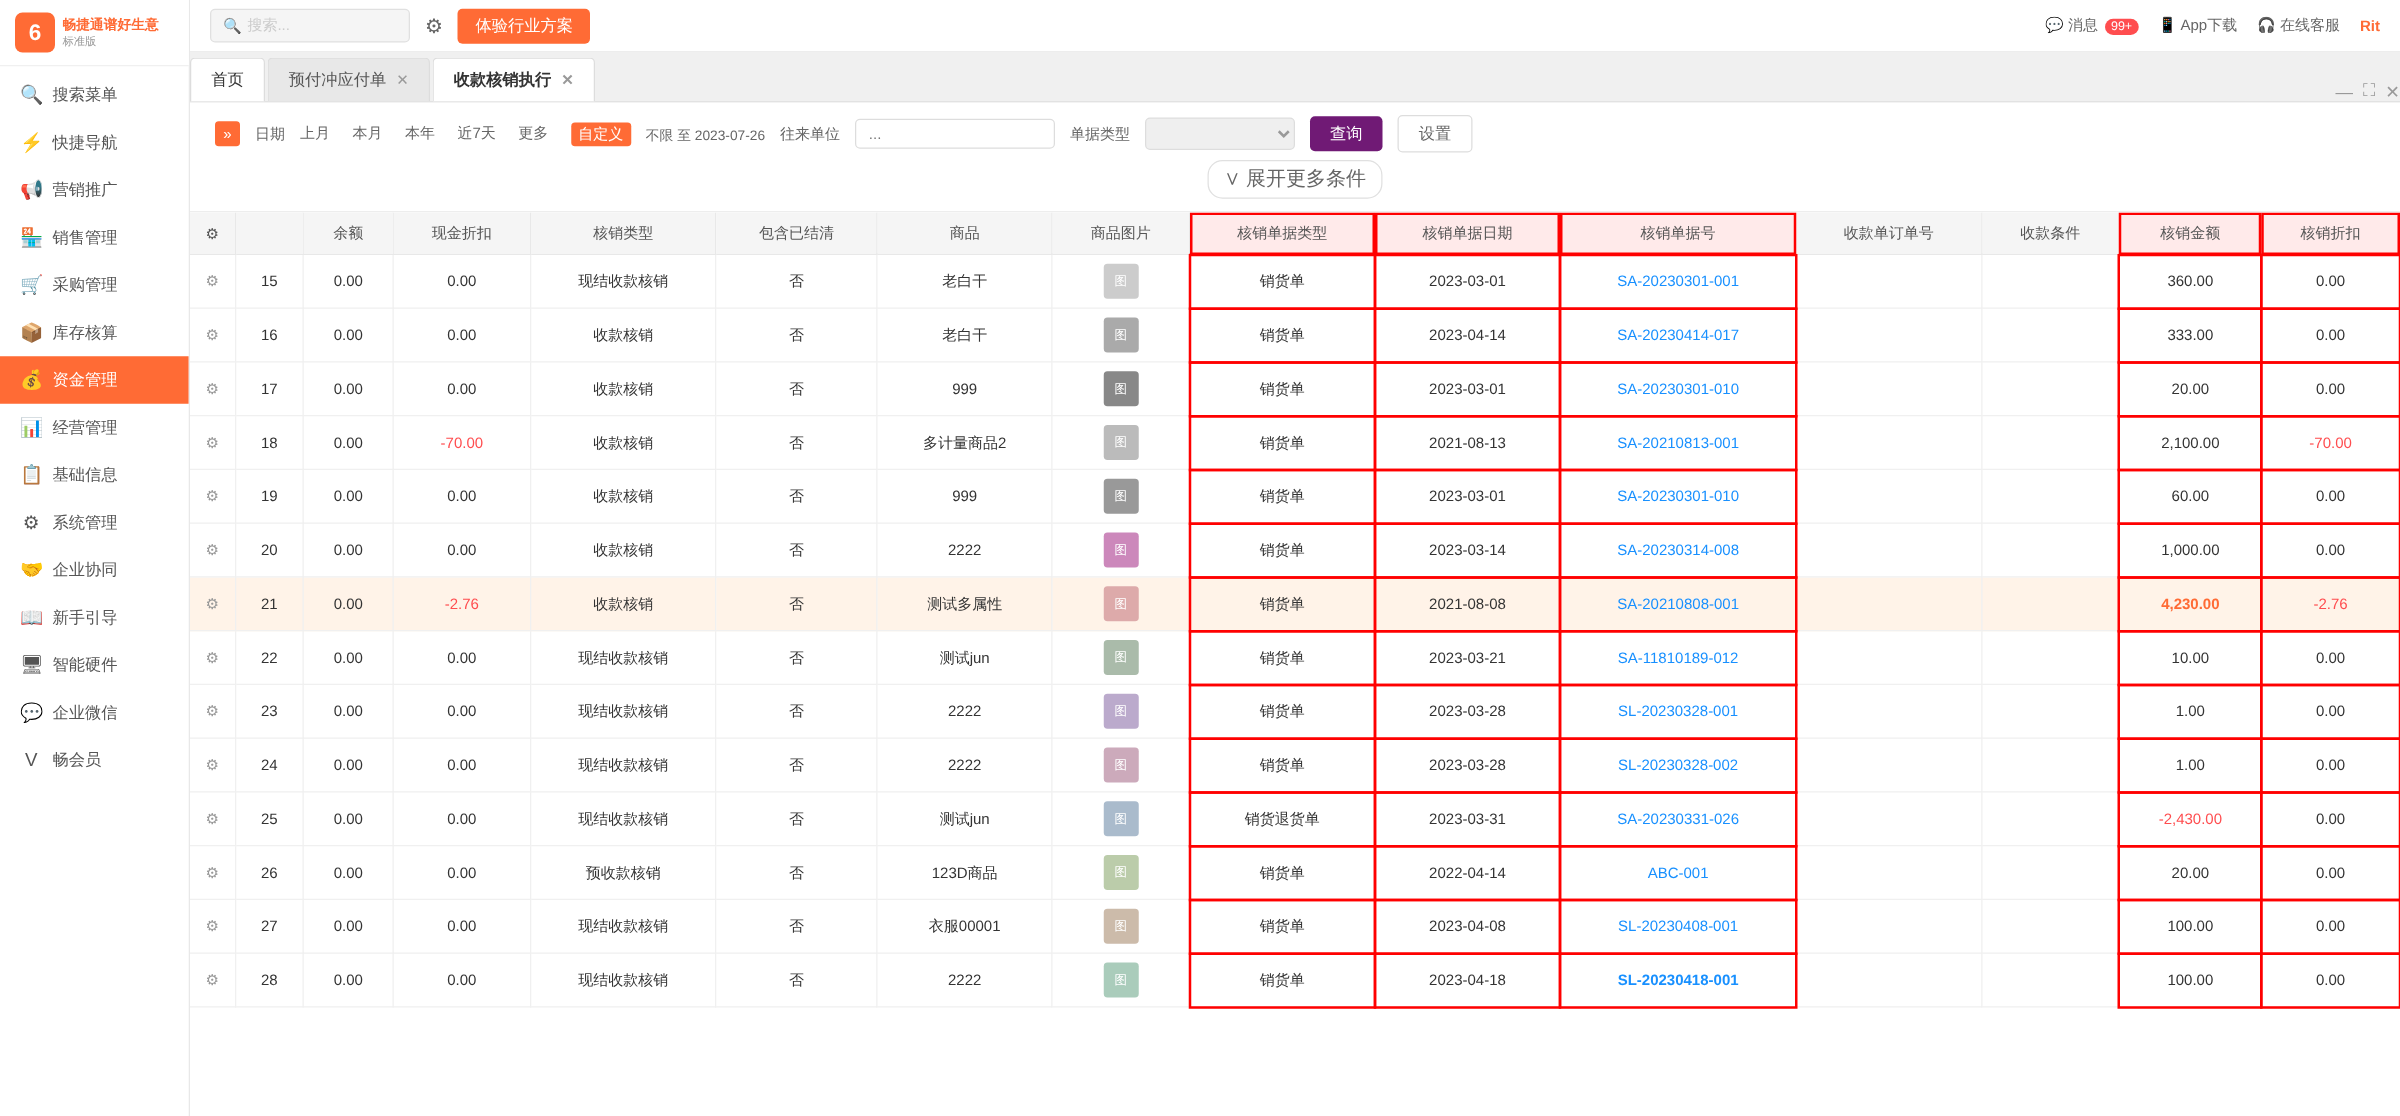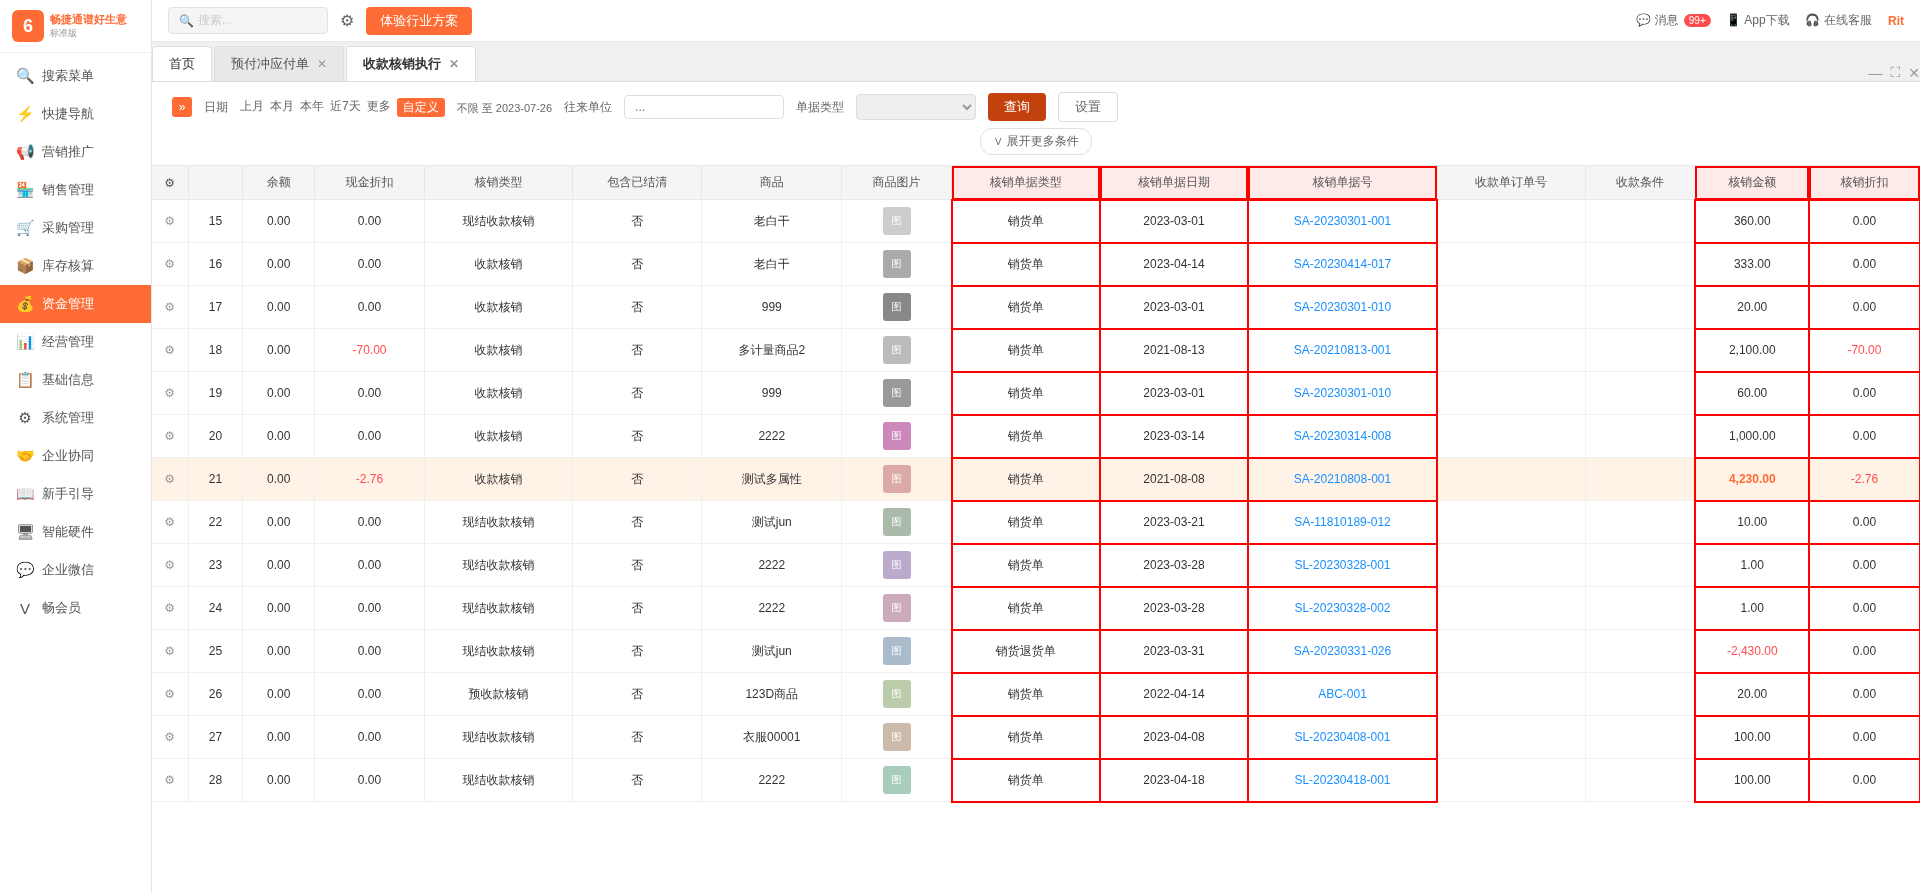--- a/index.html
+++ b/index.html
@@ -39,29 +39,29 @@
     .page-title { font-size: 16px; font-weight: bold; color: #333; }
     .page-header-actions { display: flex; gap: 12px; align-items: center; }
     .btn-export { border: 1px solid #ff6b35; color: #ff6b35; background: #fff; border-radius: 4px; padding: 4px 12px; font-size: 12px; cursor: pointer; display: flex; align-items: center; gap: 4px; }
     .btn-refresh { border: 1px solid #ccc; color: #666; background: #fff; border-radius: 4px; padding: 4px 12px; font-size: 12px; cursor: pointer; display: flex; align-items: center; gap: 4px; }
 
     
     .filter-bar { background: #fff; padding: 10px 20px; border-bottom: 1px solid #e8e8e8; flex-shrink: 0; }
     .filter-row { display: flex; align-items: center; gap: 12px; flex-wrap: wrap; }
     .filter-expand-btn { background: #ff6b35; color: #fff; border: none; border-radius: 3px; width: 20px; height: 20px; cursor: pointer; font-size: 12px; display: flex; align-items: center; justify-content: center; }
     .filter-label { font-size: 12px; color: #666; white-space: nowrap; }
-    .filter-date-links { display: flex; gap: 6px; font-size: 12px; justify-content: space-between; }
+    .filter-date-links { display: flex; gap: 18px; font-size: 12px; justify-content: space-between; }
     .filter-date-link { color: #666; cursor: pointer; }
     .filter-date-link.custom { background: #ff6b35; color: #fff; padding: 1px 6px; border-radius: 3px; }
     .filter-date-range { color: #666; font-size: 11px; margin-top: 2px; }
     .filter-input { border: 1px solid #ddd; border-radius: 4px; padding: 4px 10px; font-size: 12px; width: 160px; color: #999; }
     .filter-select { border: 1px solid #ddd; border-radius: 4px; padding: 4px 10px; font-size: 12px; min-width: 120px; color: #999; }
-    .btn-query { background: #c2410c; color: #fff; border: none; border-radius: 4px; padding: 5px 16px; font-size: 13px; cursor: pointer; }
+    .btn-query { background: #701a75; color: #fff; border: none; border-radius: 4px; padding: 5px 16px; font-size: 13px; cursor: pointer; }
     .btn-settings { background: #fff; color: #666; border: 1px solid #ddd; border-radius: 4px; padding: 5px 16px; font-size: 13px; cursor: pointer; }
-    .expand-more { background: #fff; border: 1px solid #e0e0e0; border-radius: 12px; padding: 4px 12px; font-size: 12px; color: #666; cursor: pointer; display: inline-flex; align-items: center; gap: 4px; margin: 6px auto 0; display: block; width: fit-content; }
+    .expand-more { background: #fff; border: 1px solid #e0e0e0; border-radius: 12px; padding: 4px 12px; font-size: 16px; color: #666; cursor: pointer; display: inline-flex; align-items: center; gap: 4px; margin: 6px auto 0; display: block; width: fit-content; }
 
     
     .table-container { flex: 1; overflow: auto; background: #fff; margin: 0; }
     .data-table { width: 100%; border-collapse: collapse; font-size: 12px; }
     .data-table th { background: #f5f5f5; padding: 8px 10px; text-align: center; border-bottom: 1px solid #e8e8e8; border-right: 1px solid #e8e8e8; font-weight: normal; color: #555; white-space: nowrap; position: sticky; top: 0; z-index: 2; }
     .data-table td { padding: 7px 10px; text-align: center; border-bottom: 1px solid #f0f0f0; border-right: 1px solid #f0f0f0; white-space: nowrap; }
     .data-table tr.highlighted td { background: #fff3e8; }
     .link-blue { color: #1890ff; cursor: pointer; }
     .text-red { color: #ff4d4f; }
     .text-orange { color: #ff6b35; font-weight: bold; }
@@ -506,21 +506,21 @@
       <td>0.00</td>
       <td class="">0.00</td>
       <td>现结收款核销</td>
       <td>否</td>
       <td>2222</td>
       <td>
                 <div style="width:28px;height:28px;background:#acb;border-radius:3px;margin:auto;display:flex;align-items:center;justify-content:center;color:#fff;font-size:10px;">图</div>
               </td>
       <td style="outline:2px solid red;outline-offset:-1px;">销货单</td>
       <td style="outline:2px solid red;outline-offset:-1px;">2023-04-18</td>
-      <td class="link-blue" style="outline:2px solid red;outline-offset:-1px;">SL-20230418-001</td>
+      <td class="link-blue" style="outline:2px solid red;outline-offset:-1px;font-weight:bold;">SL-20230418-001</td>
       <td></td>
       <td></td>
       <td class="" style="outline:2px solid red;outline-offset:-1px;">100.00</td>
       <td class="" style="outline:2px solid red;outline-offset:-1px;">0.00</td>
     </tr>
           </tbody>
       </table>
     </div>
 
   </div>

